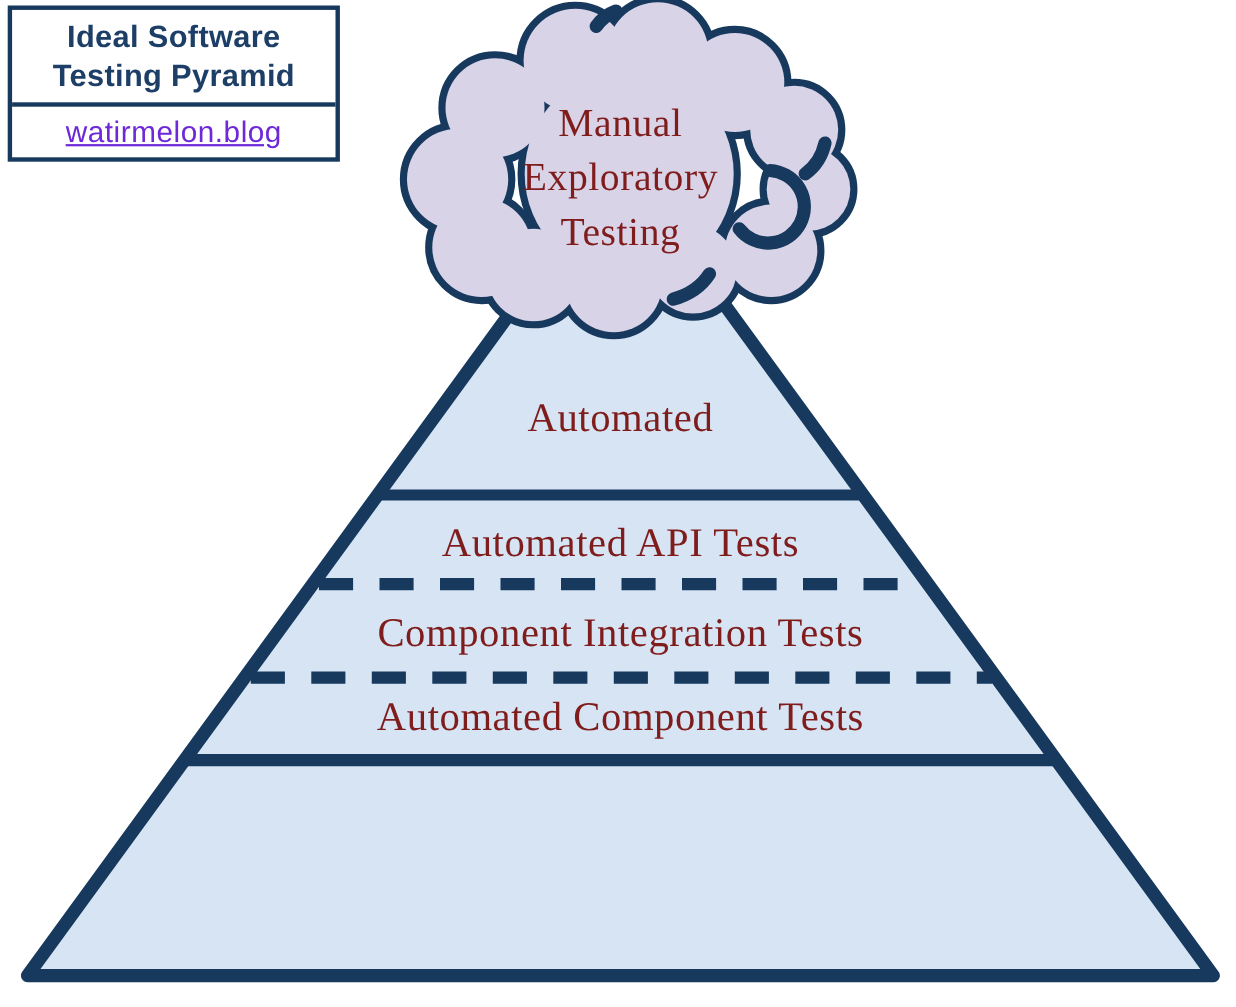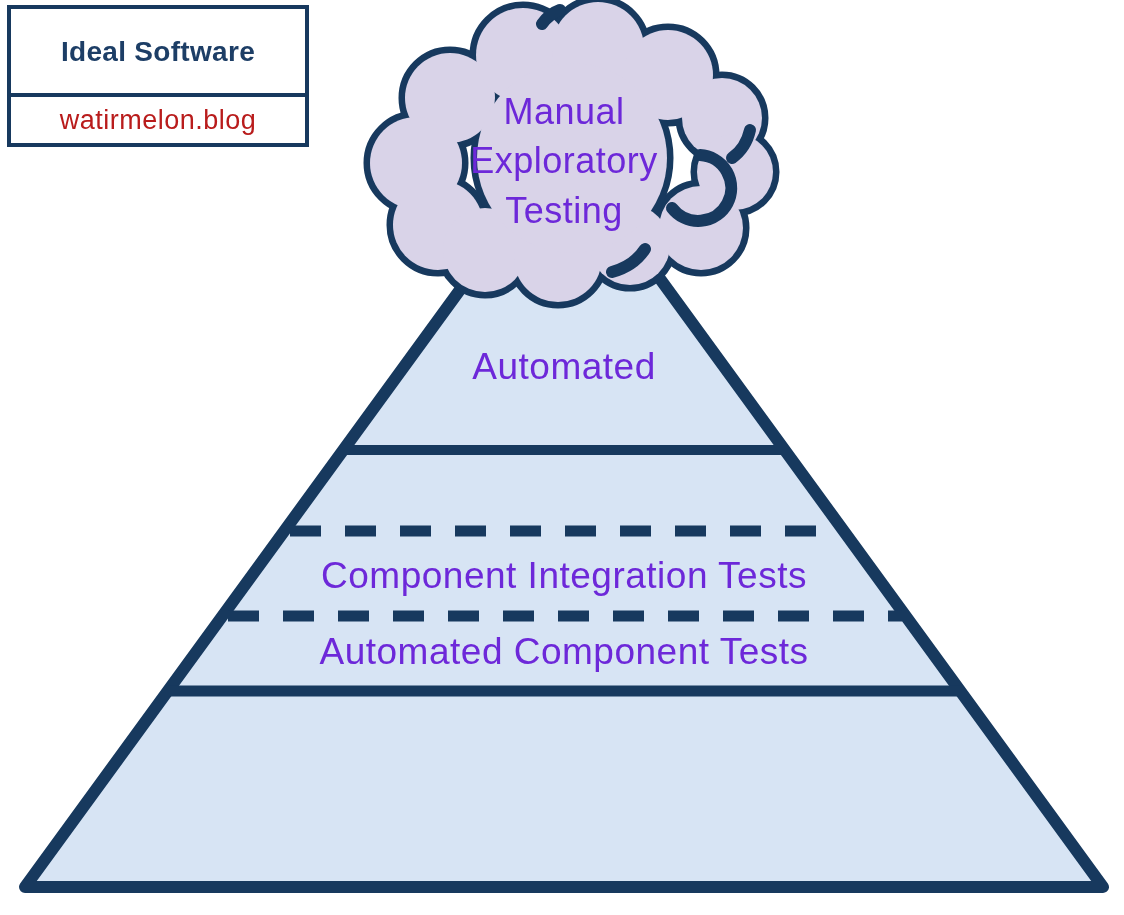--- a/index.html
+++ b/index.html
@@ -5,38 +5,38 @@
   html,body{margin:0;padding:0;background:#ffffff;}
   .stage{
     position:relative;width:1124px;height:915px;overflow:hidden;
     background:#ffffff;font-family:"Liberation Sans",sans-serif;
   }
   .diagram{position:absolute;left:0;top:0;width:1124px;height:915px;}
 
   
   .lbl{
     position:absolute;transform:translate(-50%,-50%);
-    white-space:nowrap;color:#6d28d9;font-size:37px;letter-spacing:.5px;
+    white-space:nowrap;color:#7f1d1d;font-size:37px;letter-spacing:.5px;font-family:Liberation Serif, serif;
   }
   .cloud-lbl{font-size:36px;letter-spacing:.5px;}
 
   
   .badge{
     position:absolute;left:7px;top:5px;width:302px;height:142px;
     box-sizing:border-box;border:4px solid #17395e;background:#ffffff;
     display:flex;flex-direction:column;
   }
   .badge-title{
     flex:1;display:flex;flex-direction:column;align-items:center;justify-content:center;
     font-weight:700;font-size:28px;line-height:35px;color:#1d3e66;letter-spacing:.3px;
   }
   .badge-site{
     height:46px;border-top:4px solid #17395e;
     display:flex;align-items:center;justify-content:center;
-    font-size:27px;color:#b91c1c;letter-spacing:.5px;
+    font-size:27px;color:#6d28d9;letter-spacing:.5px;text-decoration:underline;
   }
 </style>
 </head>
 <body>
 
 <div class="stage">
 
   <svg class="diagram" viewBox="0 0 1124 915">
 
     <path d="M 564 147 L 1103 887 L 25 887 Z" fill="#d7e4f4" stroke="#17395e" stroke-width="12" stroke-linejoin="round"></path>
@@ -83,24 +83,26 @@
       <path d="M 750 130 Q 746 148 732 158"></path>
       <path d="M 612 272 Q 634 266 645 249"></path>
       <path d="M 560 10 Q 549 14 542 24"></path>
     </g>
   </svg>
 
   <div class="lbl cloud-lbl" style="left:564px;top:112px">Manual</div>
   <div class="lbl cloud-lbl" style="left:564px;top:161px">Exploratory</div>
   <div class="lbl cloud-lbl" style="left:564px;top:211px">Testing</div>
 
-  <div class="lbl" style="left:564px;top:367px">Automated</div>
+  <div class="lbl" style="left:564px;top:380px">Automated</div>
+  <div class="lbl" style="left:564px;top:494px">Automated API Tests</div>
   <div class="lbl" style="left:564px;top:576px">Component Integration Tests</div>
   <div class="lbl" style="left:564px;top:652px">Automated Component Tests</div>
 
   <div class="badge">
     <div class="badge-title">
       <span>Ideal Software</span>
+      <span>Testing Pyramid</span>
     </div>
     <div class="badge-site">watirmelon.blog</div>
   </div>
 
 </div>
 
 </body></html>

